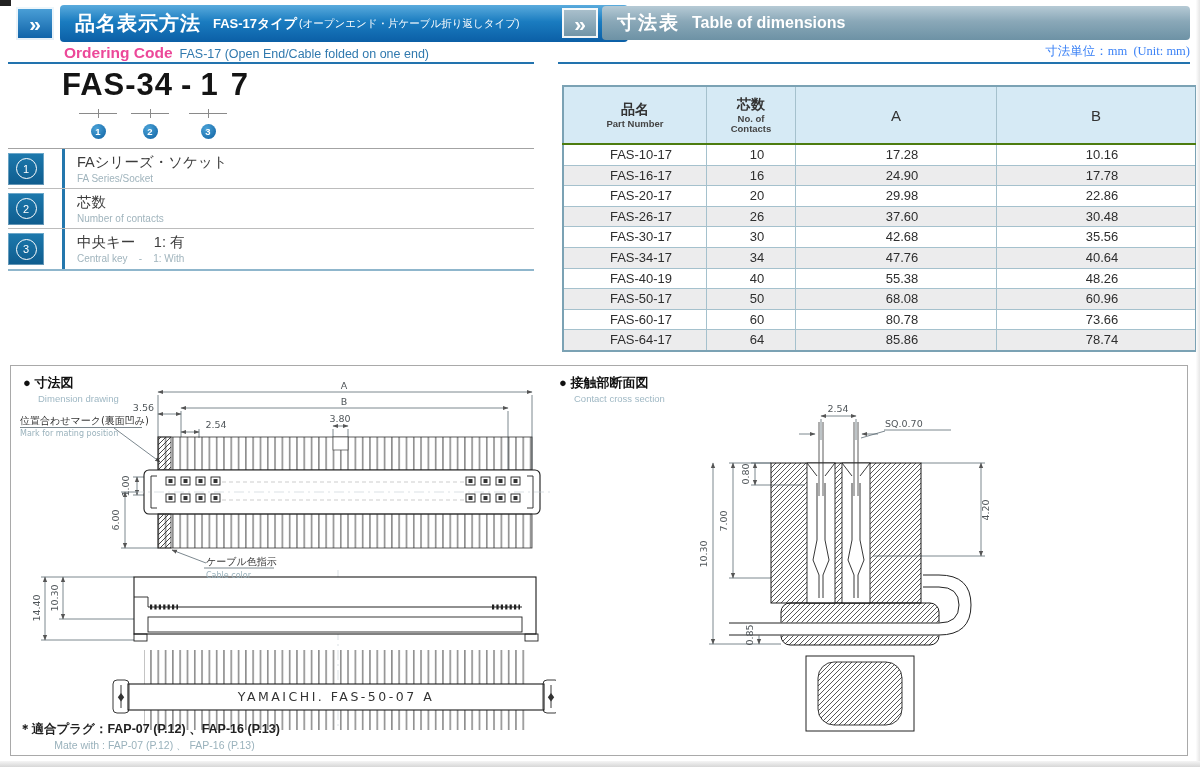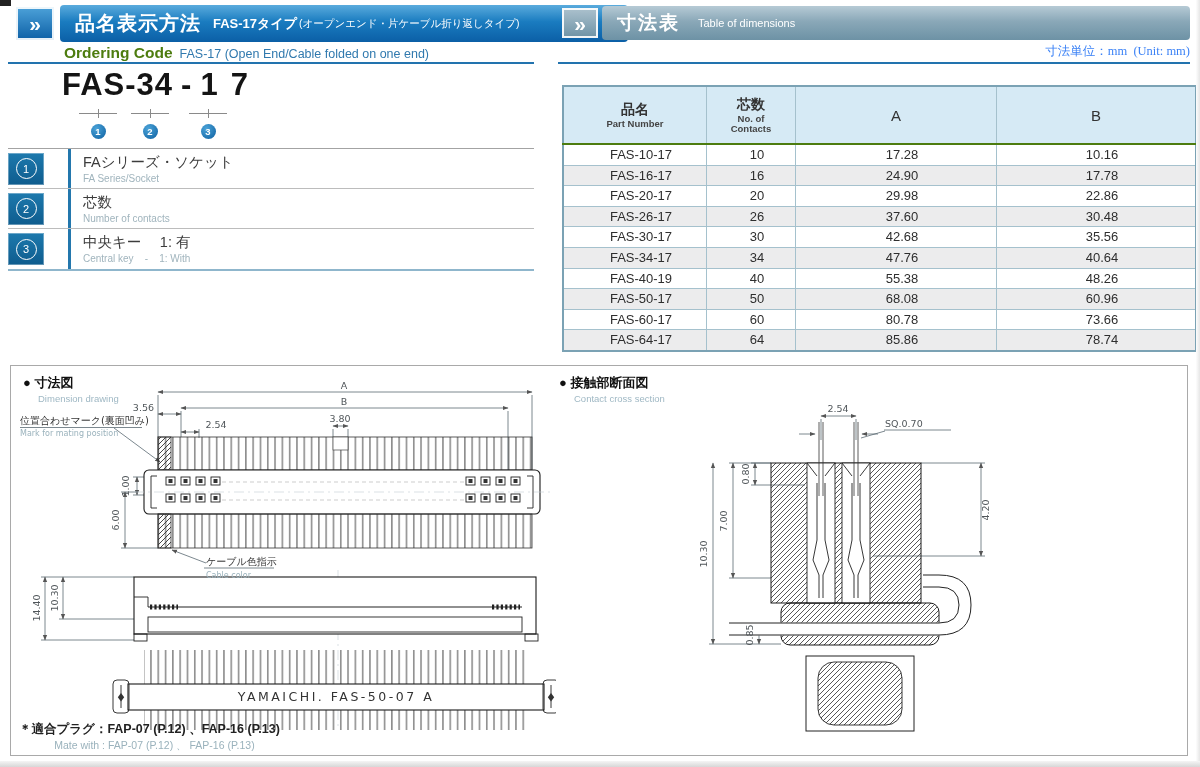--- a/index.html
+++ b/index.html
@@ -15,23 +15,23 @@
         box-shadow:inset 0 0 0 2px rgba(255,255,255,.9);}
   .chev-blue{left:16px;top:7px;width:38px;height:33px;background:linear-gradient(180deg,#4da2d9,#0d60a6);}
   .chev-gray{left:562px;top:8px;width:36px;height:30px;background:linear-gradient(180deg,#adc2ce,#6d92a5);}
   .hbar{position:absolute;display:flex;align-items:center;color:#fff;border-radius:4px;padding-left:15px;box-sizing:border-box;}
   .hbar-blue{left:60px;top:5px;width:568px;height:37px;background:linear-gradient(180deg,#5aabdd 0%,#1a7cc0 45%,#0b5fa6 100%);}
   .hbar-gray{left:602px;top:6px;width:588px;height:34px;background:linear-gradient(180deg,#b6cad5 0%,#8aa8b8 45%,#6d92a5 100%);}
   .t1{font-size:20px;font-weight:bold;letter-spacing:1px;}
   .t2{font-size:13px;font-weight:bold;margin-left:12px;}
   .t3{font-size:10.5px;margin-left:2px;text-align:right;}
   .r1{font-size:19px;font-weight:bold;letter-spacing:2px;}
-  .r2{font-size:11px;font-weight:normal;margin-left:18px;}
+  .r2{font-size:16px;font-weight:bold;margin-left:12px;}
   .ocline{position:absolute;left:64px;top:44px;display:flex;align-items:baseline;}
-  .oc-b{font-size:15.5px;font-weight:bold;color:#4d7c0f;}
+  .oc-b{font-size:15.5px;font-weight:bold;color:#ec4899;}
   .oc-r{font-size:12.5px;color:#3079ae;margin-left:7px;}
   .unitnote{position:absolute;left:560px;top:43px;width:630px;text-align:right;font-size:12.5px;color:#3b82f6;white-space:pre;font-family:Liberation Serif, serif;}
   .hr-blue{position:absolute;height:2px;background:#2273ae;}
   .hr-left{left:8px;top:62px;width:526px;}
   .hr-right{left:558px;top:62px;width:632px;}
 
   
   .code{position:absolute;left:62px;top:67px;display:flex;align-items:flex-start;}
   .codeseg{font-size:31px;font-weight:bold;color:#141414;letter-spacing:1px;}
   .codeseg:nth-child(2){margin:0 8px;}
@@ -50,21 +50,21 @@
 
   
   .olist{position:absolute;left:8px;top:148px;width:526px;border-top:1px solid #a3a3a3;}
   .orow{display:flex;height:39px;border-bottom:1px solid #bcbcbc;}
   .orow:last-child{border-bottom:2px solid #8fb6cc;height:40px;}
   .numcol{width:46px;display:flex;align-items:center;}
   .numbox{width:36px;height:32px;background:linear-gradient(180deg,#1d79ad,#0e5c8e);
           display:flex;align-items:center;justify-content:center;box-shadow:inset 0 0 0 1px rgba(255,255,255,.35);}
   .numcircle{width:19px;height:19px;border:1.5px solid #fff;border-radius:50%;color:#fff;font-size:11px;
              display:flex;align-items:center;justify-content:center;}
-  .otext{flex:1;border-left:3px solid #2377ad;margin-left:14px;padding:4px 0 0 12px;}
+  .otext{flex:1;border-left:3px solid #2377ad;margin-left:8px;padding:4px 0 0 12px;}
   .ojp{font-size:14.5px;color:#3c3c3c;white-space:pre;}
   .oen{font-size:10px;color:#a0b4bd;margin-top:1px;white-space:pre;}
 
   
   .dimtable{position:absolute;left:562px;top:85px;width:628px;border-collapse:collapse;
             font-size:13px;color:#2e2e2e;border:2px solid #7ba2b4;table-layout:fixed;}
   .dimtable th,.dimtable td{border:1px solid #a5c1cd;text-align:center;padding:0;}
   .dimtable thead th{background:#d6eaf5;height:56px;border-bottom:2px solid #4d7c0f;vertical-align:middle;}
   .col-part{width:142px;} .col-cnt{width:88px;} .col-a{width:200px;} .col-b{width:198px;}
   .th-jp{font-size:14px;color:#333;} .th-en{font-size:9.5px;color:#444;line-height:1.1;}

